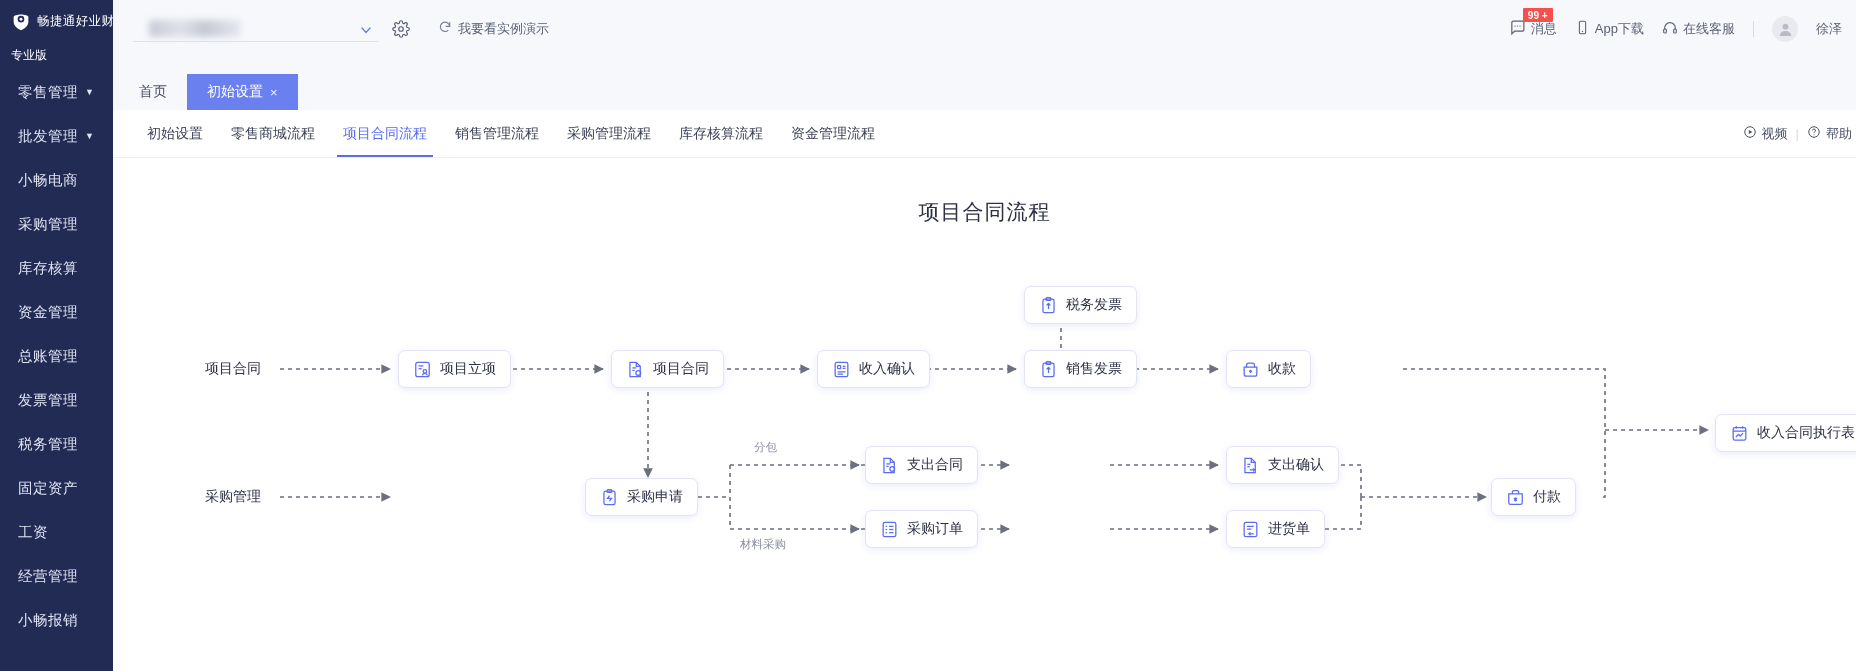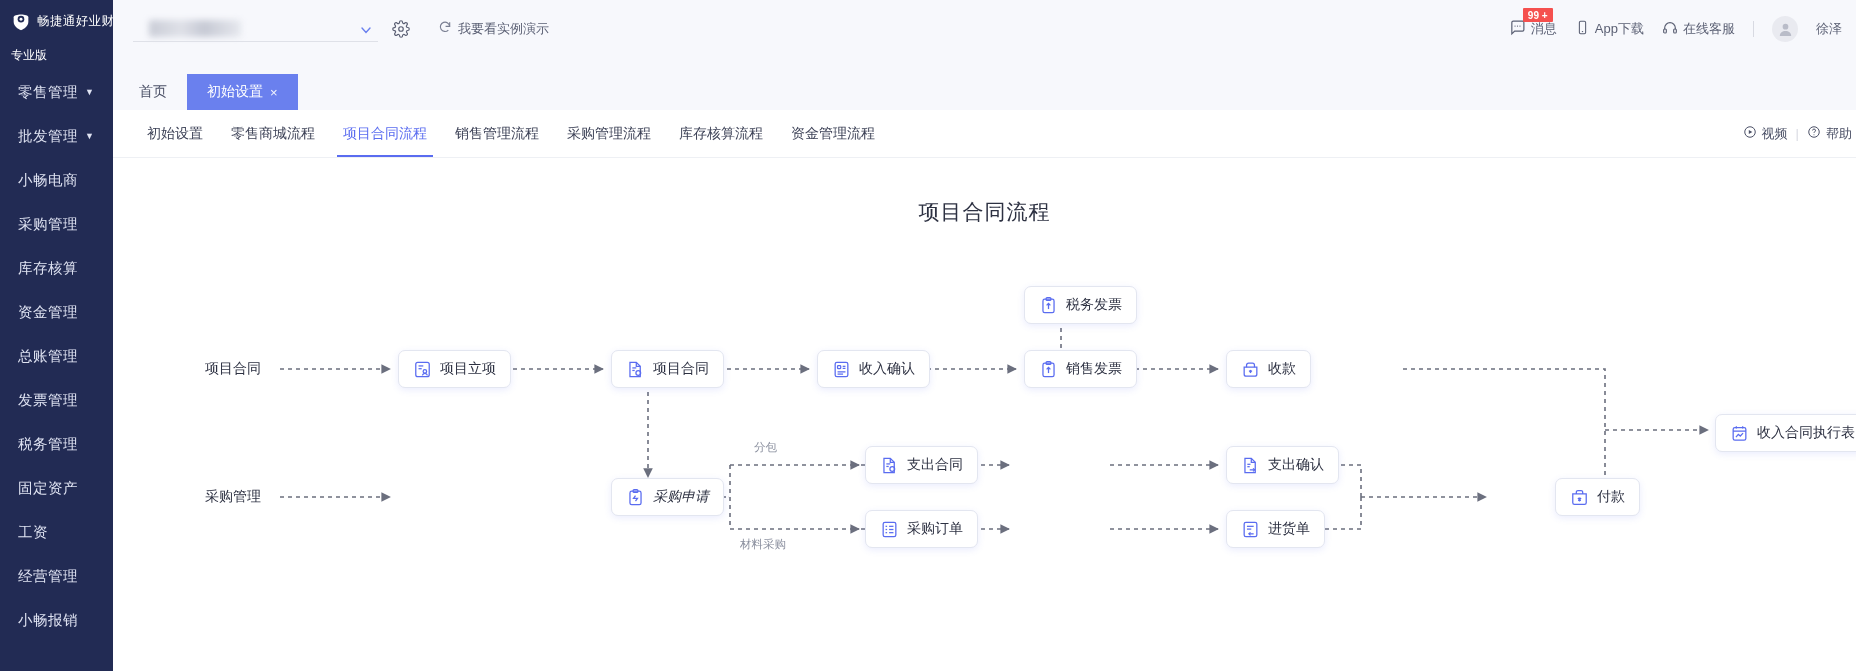--- a/index.html
+++ b/index.html
@@ -467,21 +467,21 @@
             <rect x="4" y="4.5" width="16" height="16" rx="2.2"></rect>
             <line x1="4" y1="9" x2="20" y2="9"></line>
             <line x1="8" y1="2.8" x2="8" y2="5.6"></line>
               <line x1="16" y1="2.8" x2="16" y2="5.6"></line>
             <path d="M7.5 16.5 10.5 13 13 15.2 16.5 11.6"></path>
           </svg>
         </span>
         <span>收入合同执行表</span>
       </div>
 
-      <div class="node" style="left:498px; top:252px;font-style:italic;">
+      <div class="node" style="left:472px; top:252px;">
         <span class="ic">
           <svg width="19" height="19" viewBox="0 0 24 24" fill="none" stroke="#5a6cf0" stroke-width="1.6">
             <rect x="5" y="4" width="14" height="17" rx="2.2"></rect>
             <rect x="9" y="2" width="6" height="3.6" rx="1.2"></rect>
             <path d="M12 9.5 9.5 13h5L12 16.5"></path>
           </svg>
         </span>
         <span>采购申请</span>
       </div>
 
@@ -533,21 +533,21 @@
             <rect x="4" y="3" width="16" height="18" rx="2.2"></rect>
             <line x1="7.5" y1="8" x2="16" y2="8"></line>
               <line x1="7.5" y1="11.5" x2="13" y2="11.5"></line>
             <path d="M16 17.5h-6"></path>
               <path d="M12 15.6 10 17.5 12 19.4"></path>
           </svg>
         </span>
         <span>进货单</span>
       </div>
 
-      <div class="node" style="left:1442px; top:252px;">
+      <div class="node" style="left:1378px; top:252px;">
         <span class="ic">
           <svg width="19" height="19" viewBox="0 0 24 24" fill="none" stroke="#5a6cf0" stroke-width="1.6">
             <path d="M3.5 7.5h17v11a2.2 2.2 0 0 1-2.2 2.2H5.7A2.2 2.2 0 0 1 3.5 18.5z"></path>
             <path d="M8 7.5V5.2A2 2 0 0 1 10 3.2h4a2 2 0 0 1 2 2V7.5"></path>
             <path d="M12 12v5"></path>
               <path d="M10 12.6 12 14.6 14 12.6"></path>
               <path d="M10.2 15.6h3.6"></path>
           </svg>
         </span>
         <span>付款</span>

